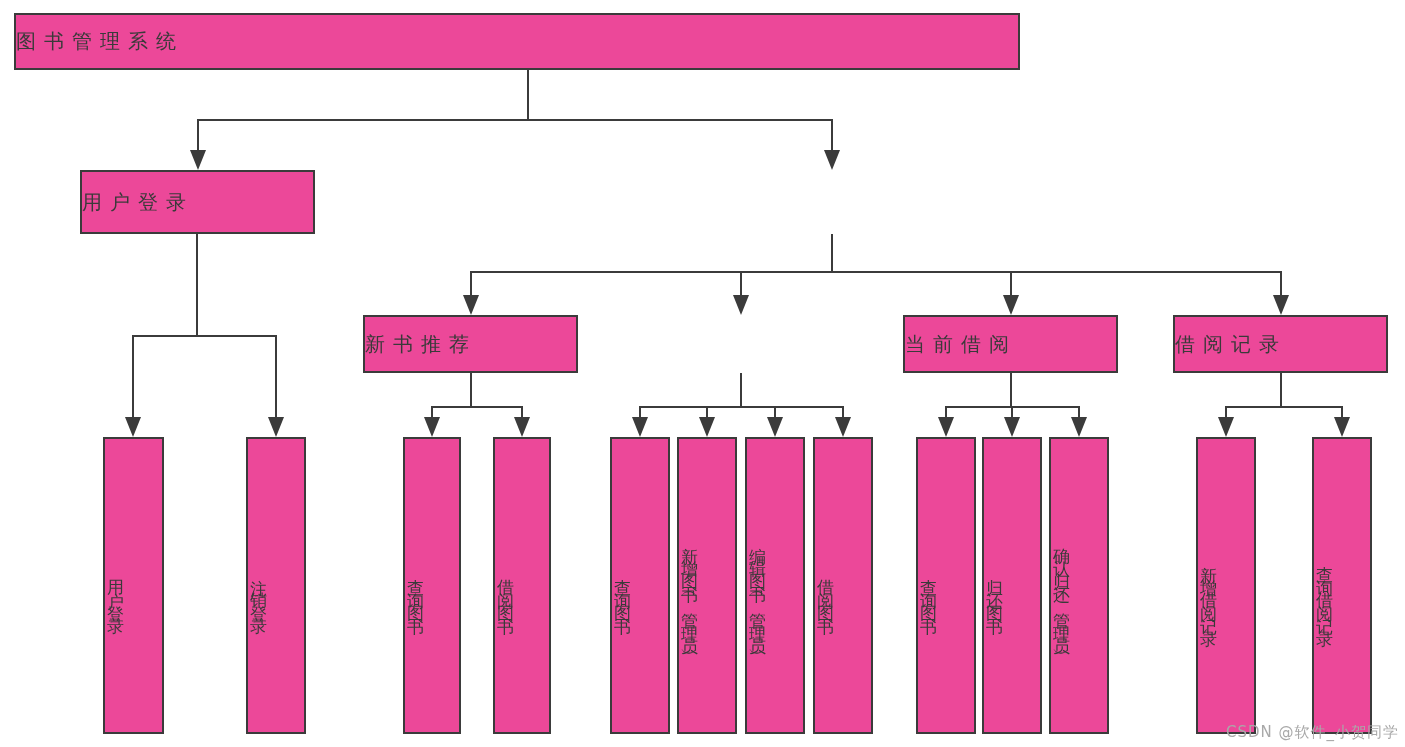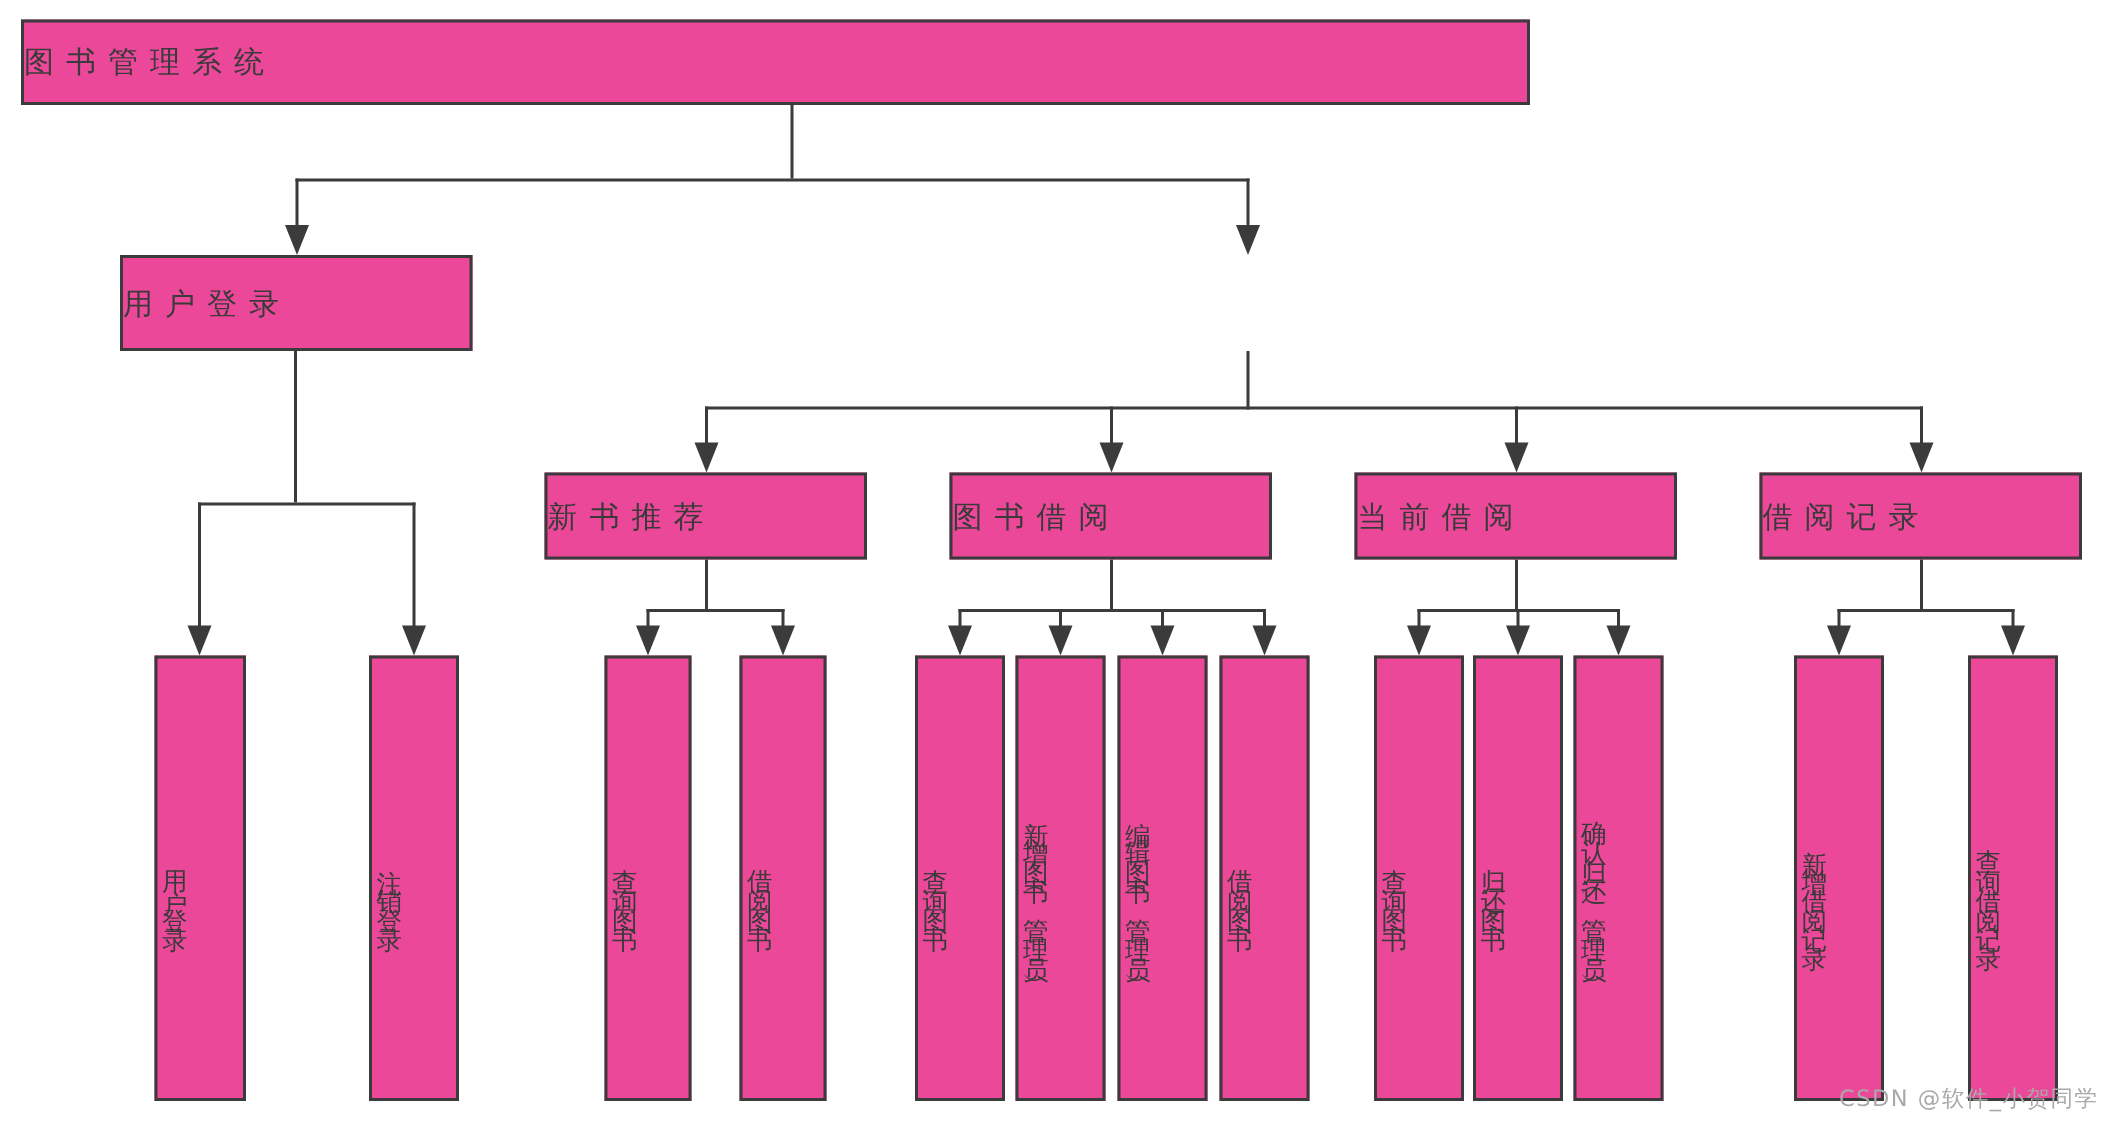--- a/index.html
+++ b/index.html
@@ -63,23 +63,20 @@
   <div class="ln" style="left:740px;top:271px;width:2px;height:26px"></div>
   <div class="ln" style="left:1010px;top:271px;width:2px;height:26px"></div>
   <div class="ln" style="left:1280px;top:271px;width:2px;height:26px"></div>
   <div class="arw" style="left:463px;top:295px"></div>
   <div class="arw" style="left:733px;top:295px"></div>
   <div class="arw" style="left:1003px;top:295px"></div>
   <div class="arw" style="left:1273px;top:295px"></div>
 
   <div class="box h" style="left:363px;top:315px;width:215px;height:58px">
     <span>新书推荐</span>
-  </div>
-  <div class="box h" style="left:633px;top:315px;width:215px;height:58px">
-    <span>图书借阅</span>
   </div>
   <div class="box h" style="left:1173px;top:315px;width:215px;height:58px">
     <span>借阅记录</span>
   </div>
   <div class="box h" style="left:903px;top:315px;width:215px;height:58px">
     <span>当前借阅</span>
   </div>
 
   <div class="ln" style="left:470px;top:373px;width:2px;height:35px"></div>
   <div class="ln" style="left:431px;top:406px;width:92px;height:2px"></div>

